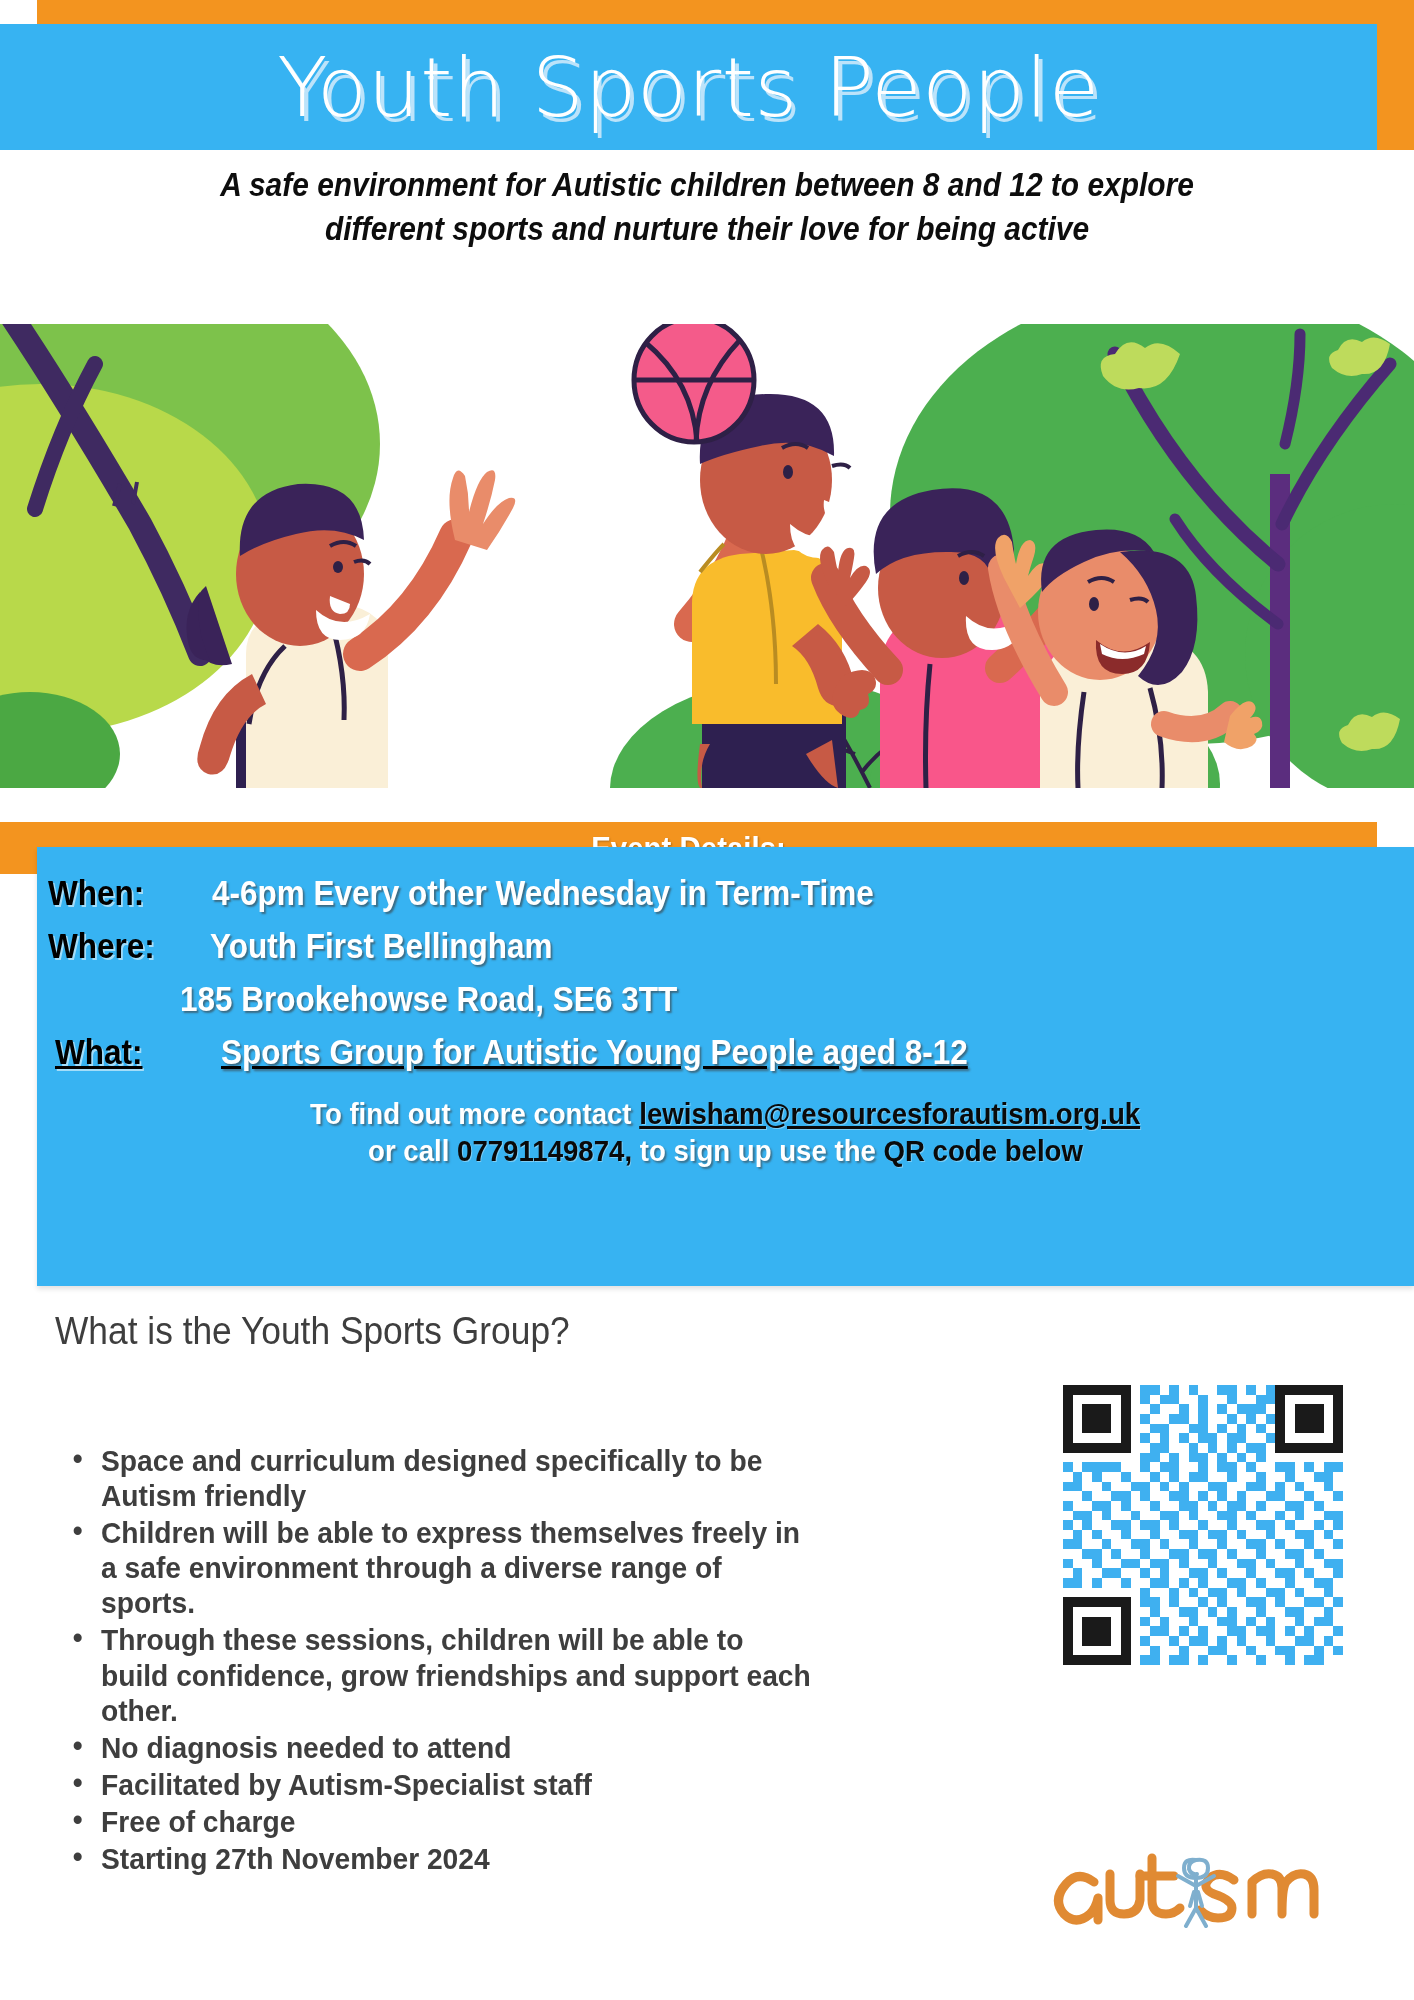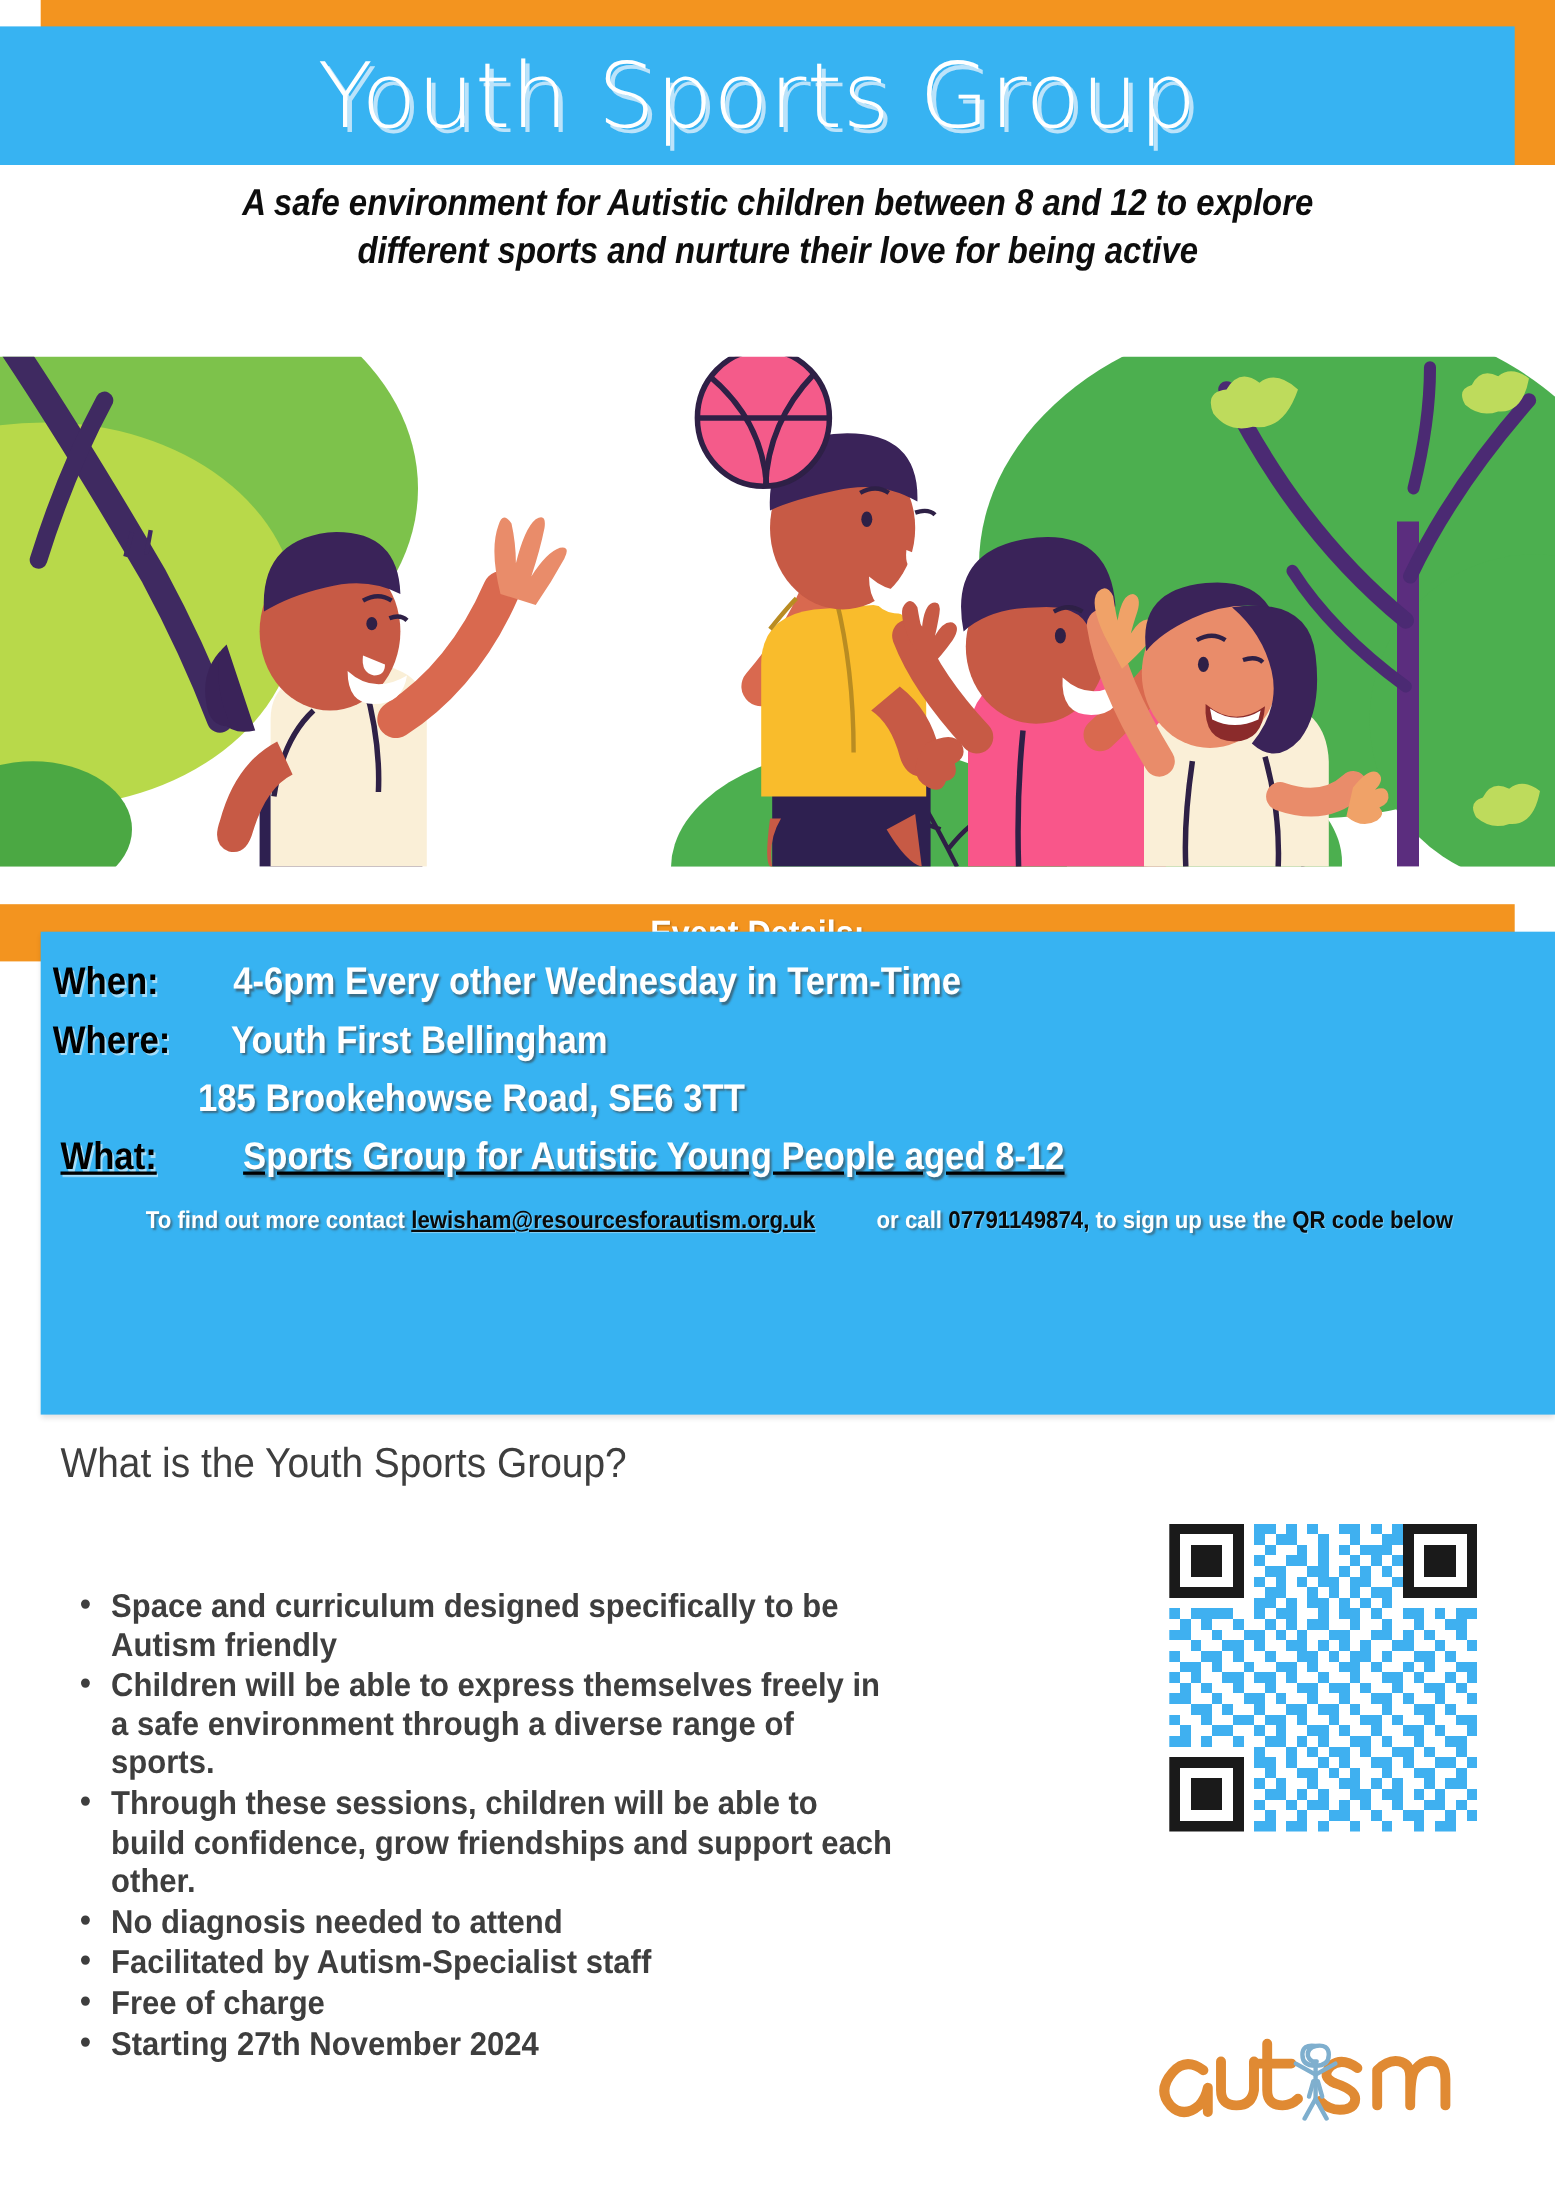--- a/index.html
+++ b/index.html
@@ -45,21 +45,21 @@
 
   #row-when{left:48px;top:873px;}
   #row-when .detail-label{width:120px;}
   #row-where{left:48px;top:926px;text-align:right;}
   #row-where .detail-label{width:118px;}
   #row-address{left:180px;top:979px;}
   #row-what{left:55px;top:1032px;text-decoration:underline;}
   #row-what .detail-label{width:122px;}
 
   #contact-lines{position:absolute;left:60px;top:1096px;width:1330px;text-align:center;
-       color:#fff;font-size:22px;font-weight:bold;font-stretch:condensed;line-height:1.22;
+       color:#fff;font-size:30px;font-weight:bold;font-stretch:condensed;line-height:1.22;
        text-shadow:2px 2px 2px rgba(60,60,60,.55);}
   #contact-lines .blk{color:#0a0a0a;text-shadow:1px 1px 0 rgba(255,255,255,.35);}
   #contact-lines .u{text-decoration:underline;}
   #contact-lines .inner{display:inline-block;transform:scaleX(.92);}
 
   
   #section-heading{position:absolute;left:55px;top:1310px;
        color:#3e3e3e;font-size:38px;font-weight:500;font-stretch:condensed;
        transform:scaleX(.93);transform-origin:left top;white-space:nowrap;}
 
@@ -79,21 +79,21 @@
   #brand-logo{position:absolute;left:1048px;top:1800px;width:300px;height:130px;}
   #logo-line1{position:absolute;left:12px;top:0;color:#8FB4CE;font-size:40px;
        font-weight:400;letter-spacing:.5px;font-family:"DejaVu Sans",sans-serif;}
   #logo-line2{position:absolute;left:0;top:42px;width:300px;height:86px;}
 </style>
 </head>
 <body>
 
 <div id="orange-top"></div>
 <div id="blue-title-band"></div>
-<div id="poster-title">Youth Sports Group</div>
+<div id="poster-title">Youth Sports People</div>
 
 <div id="subtitle">
   <div>A safe environment for Autistic children between 8 and 12 to explore</div>
   <div>different sports and nurture their love for being active</div>
 </div>
 
 <div id="illustration">
 <svg viewBox="0 0 1414 464" xmlns="http://www.w3.org/2000/svg">
   <rect x="0" y="0" width="1414" height="464" fill="#ffffff"></rect>
 

